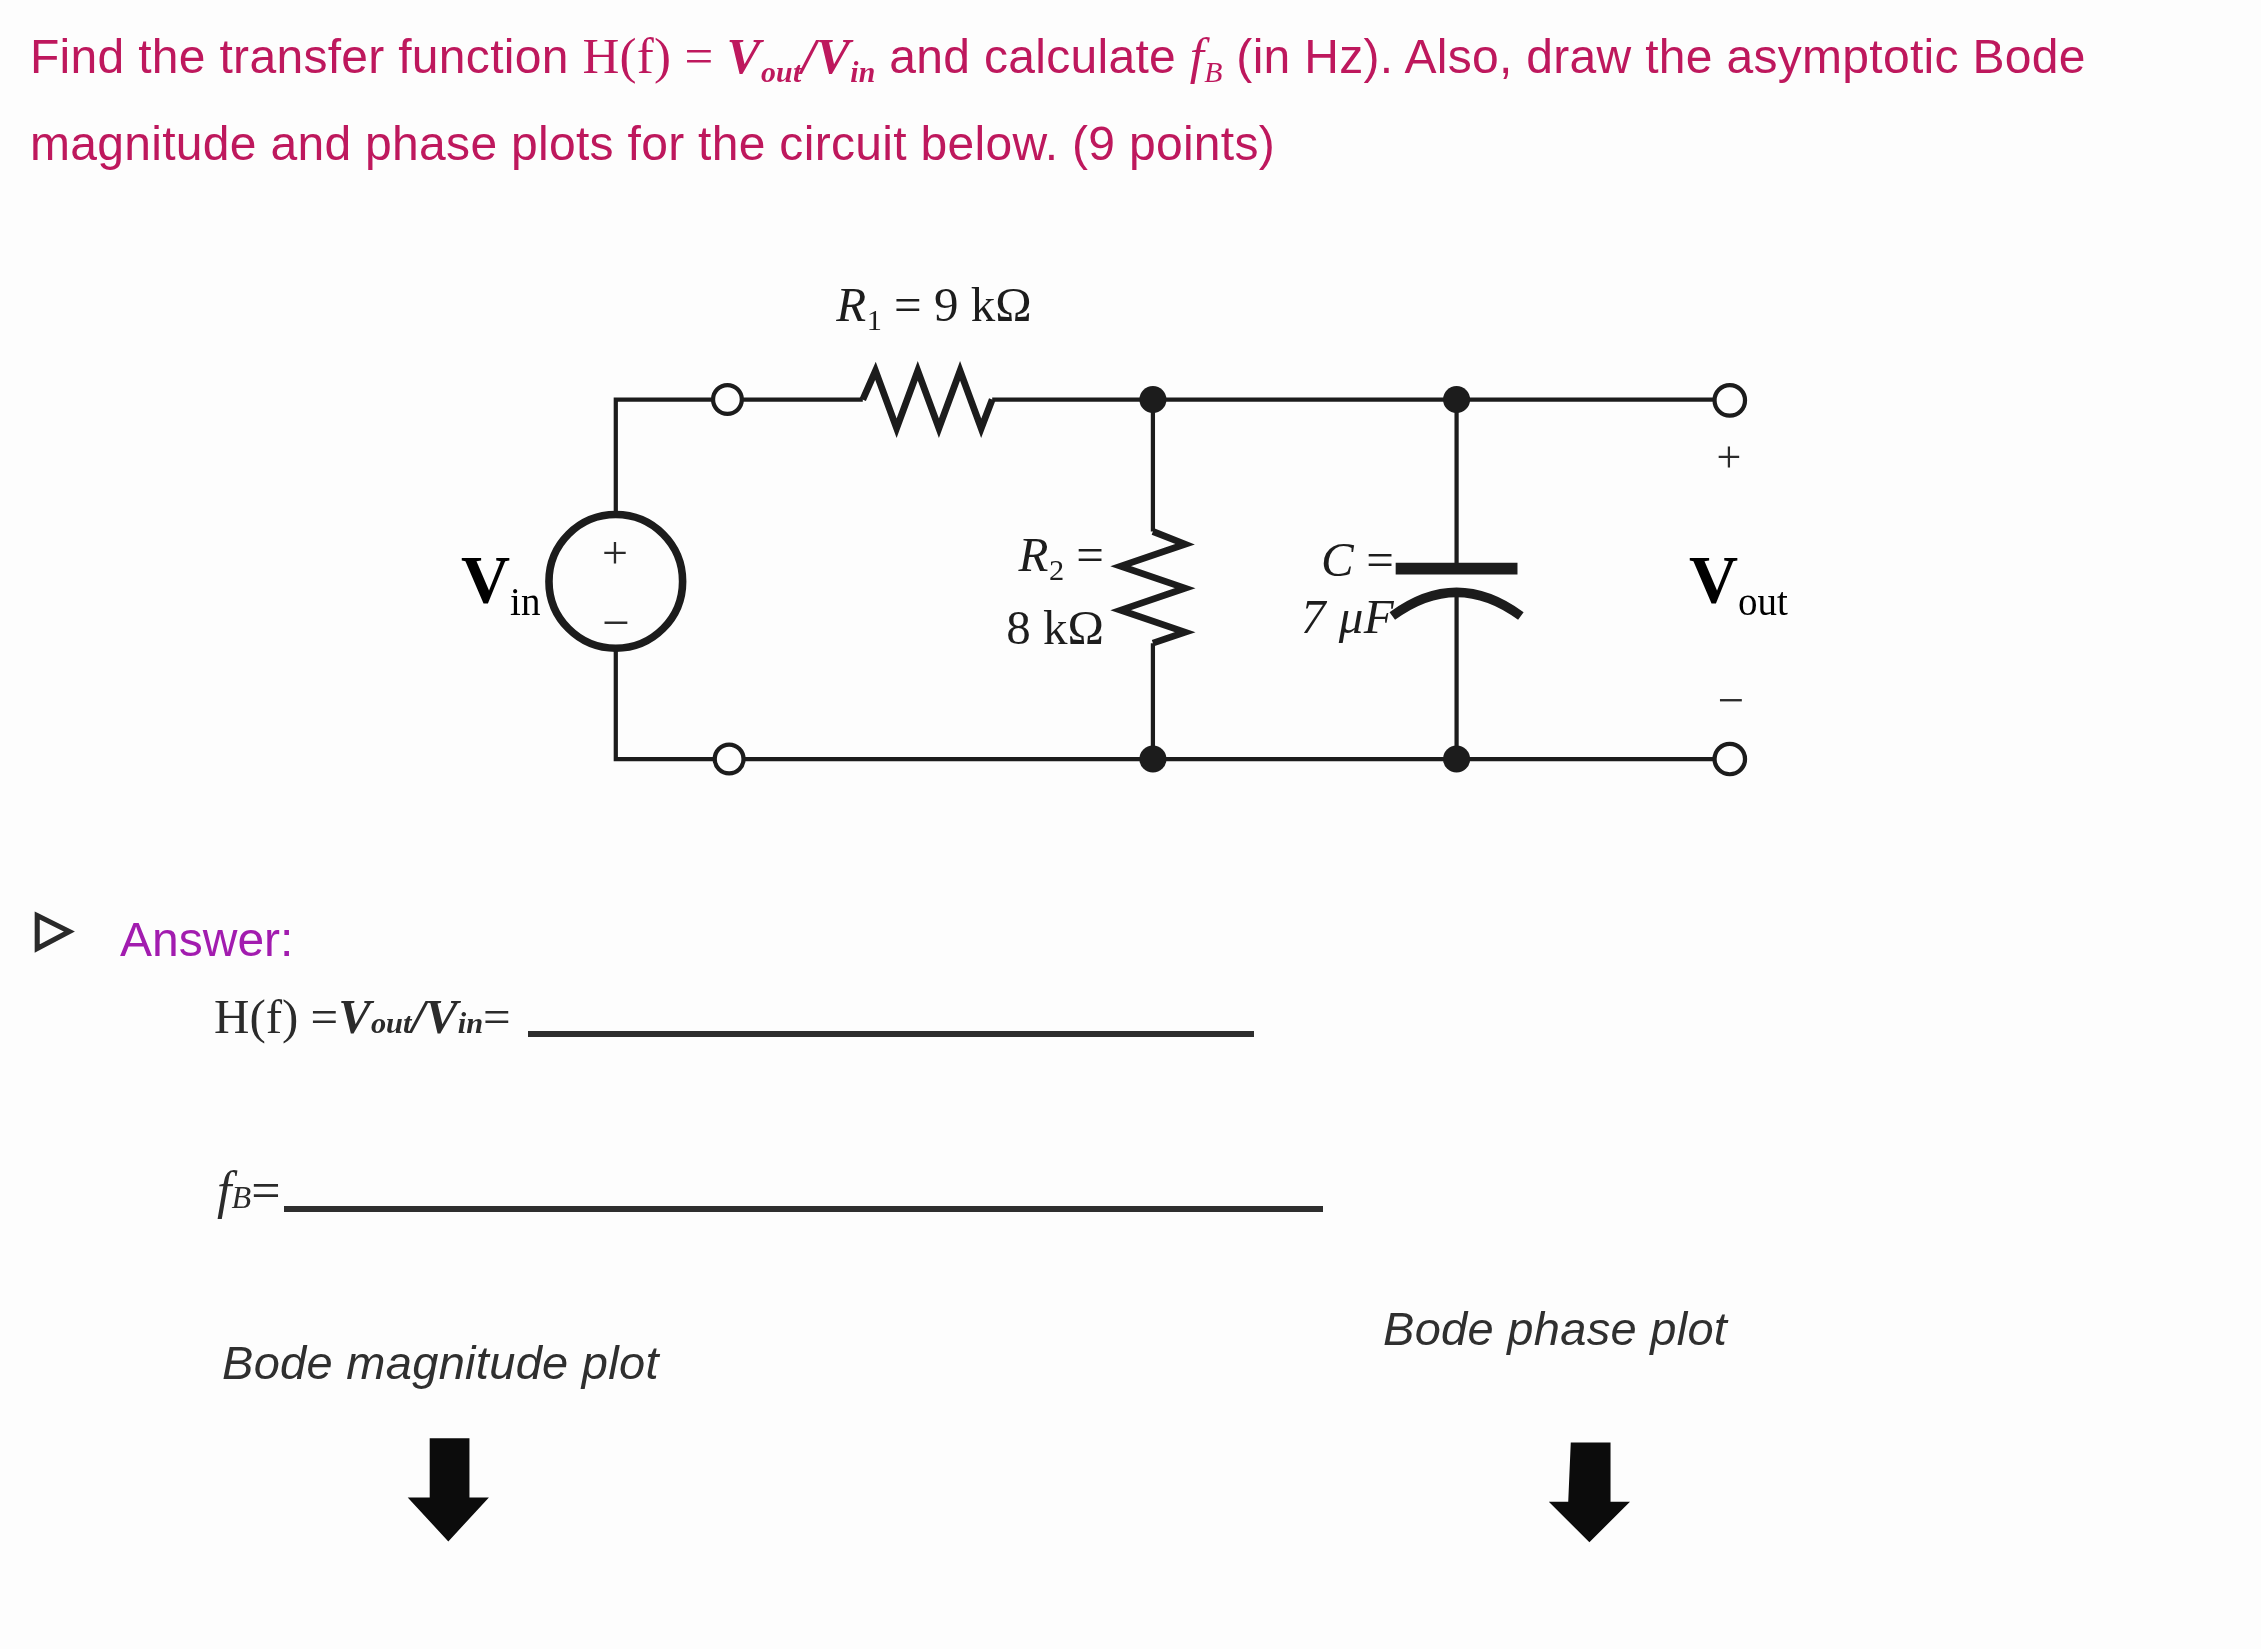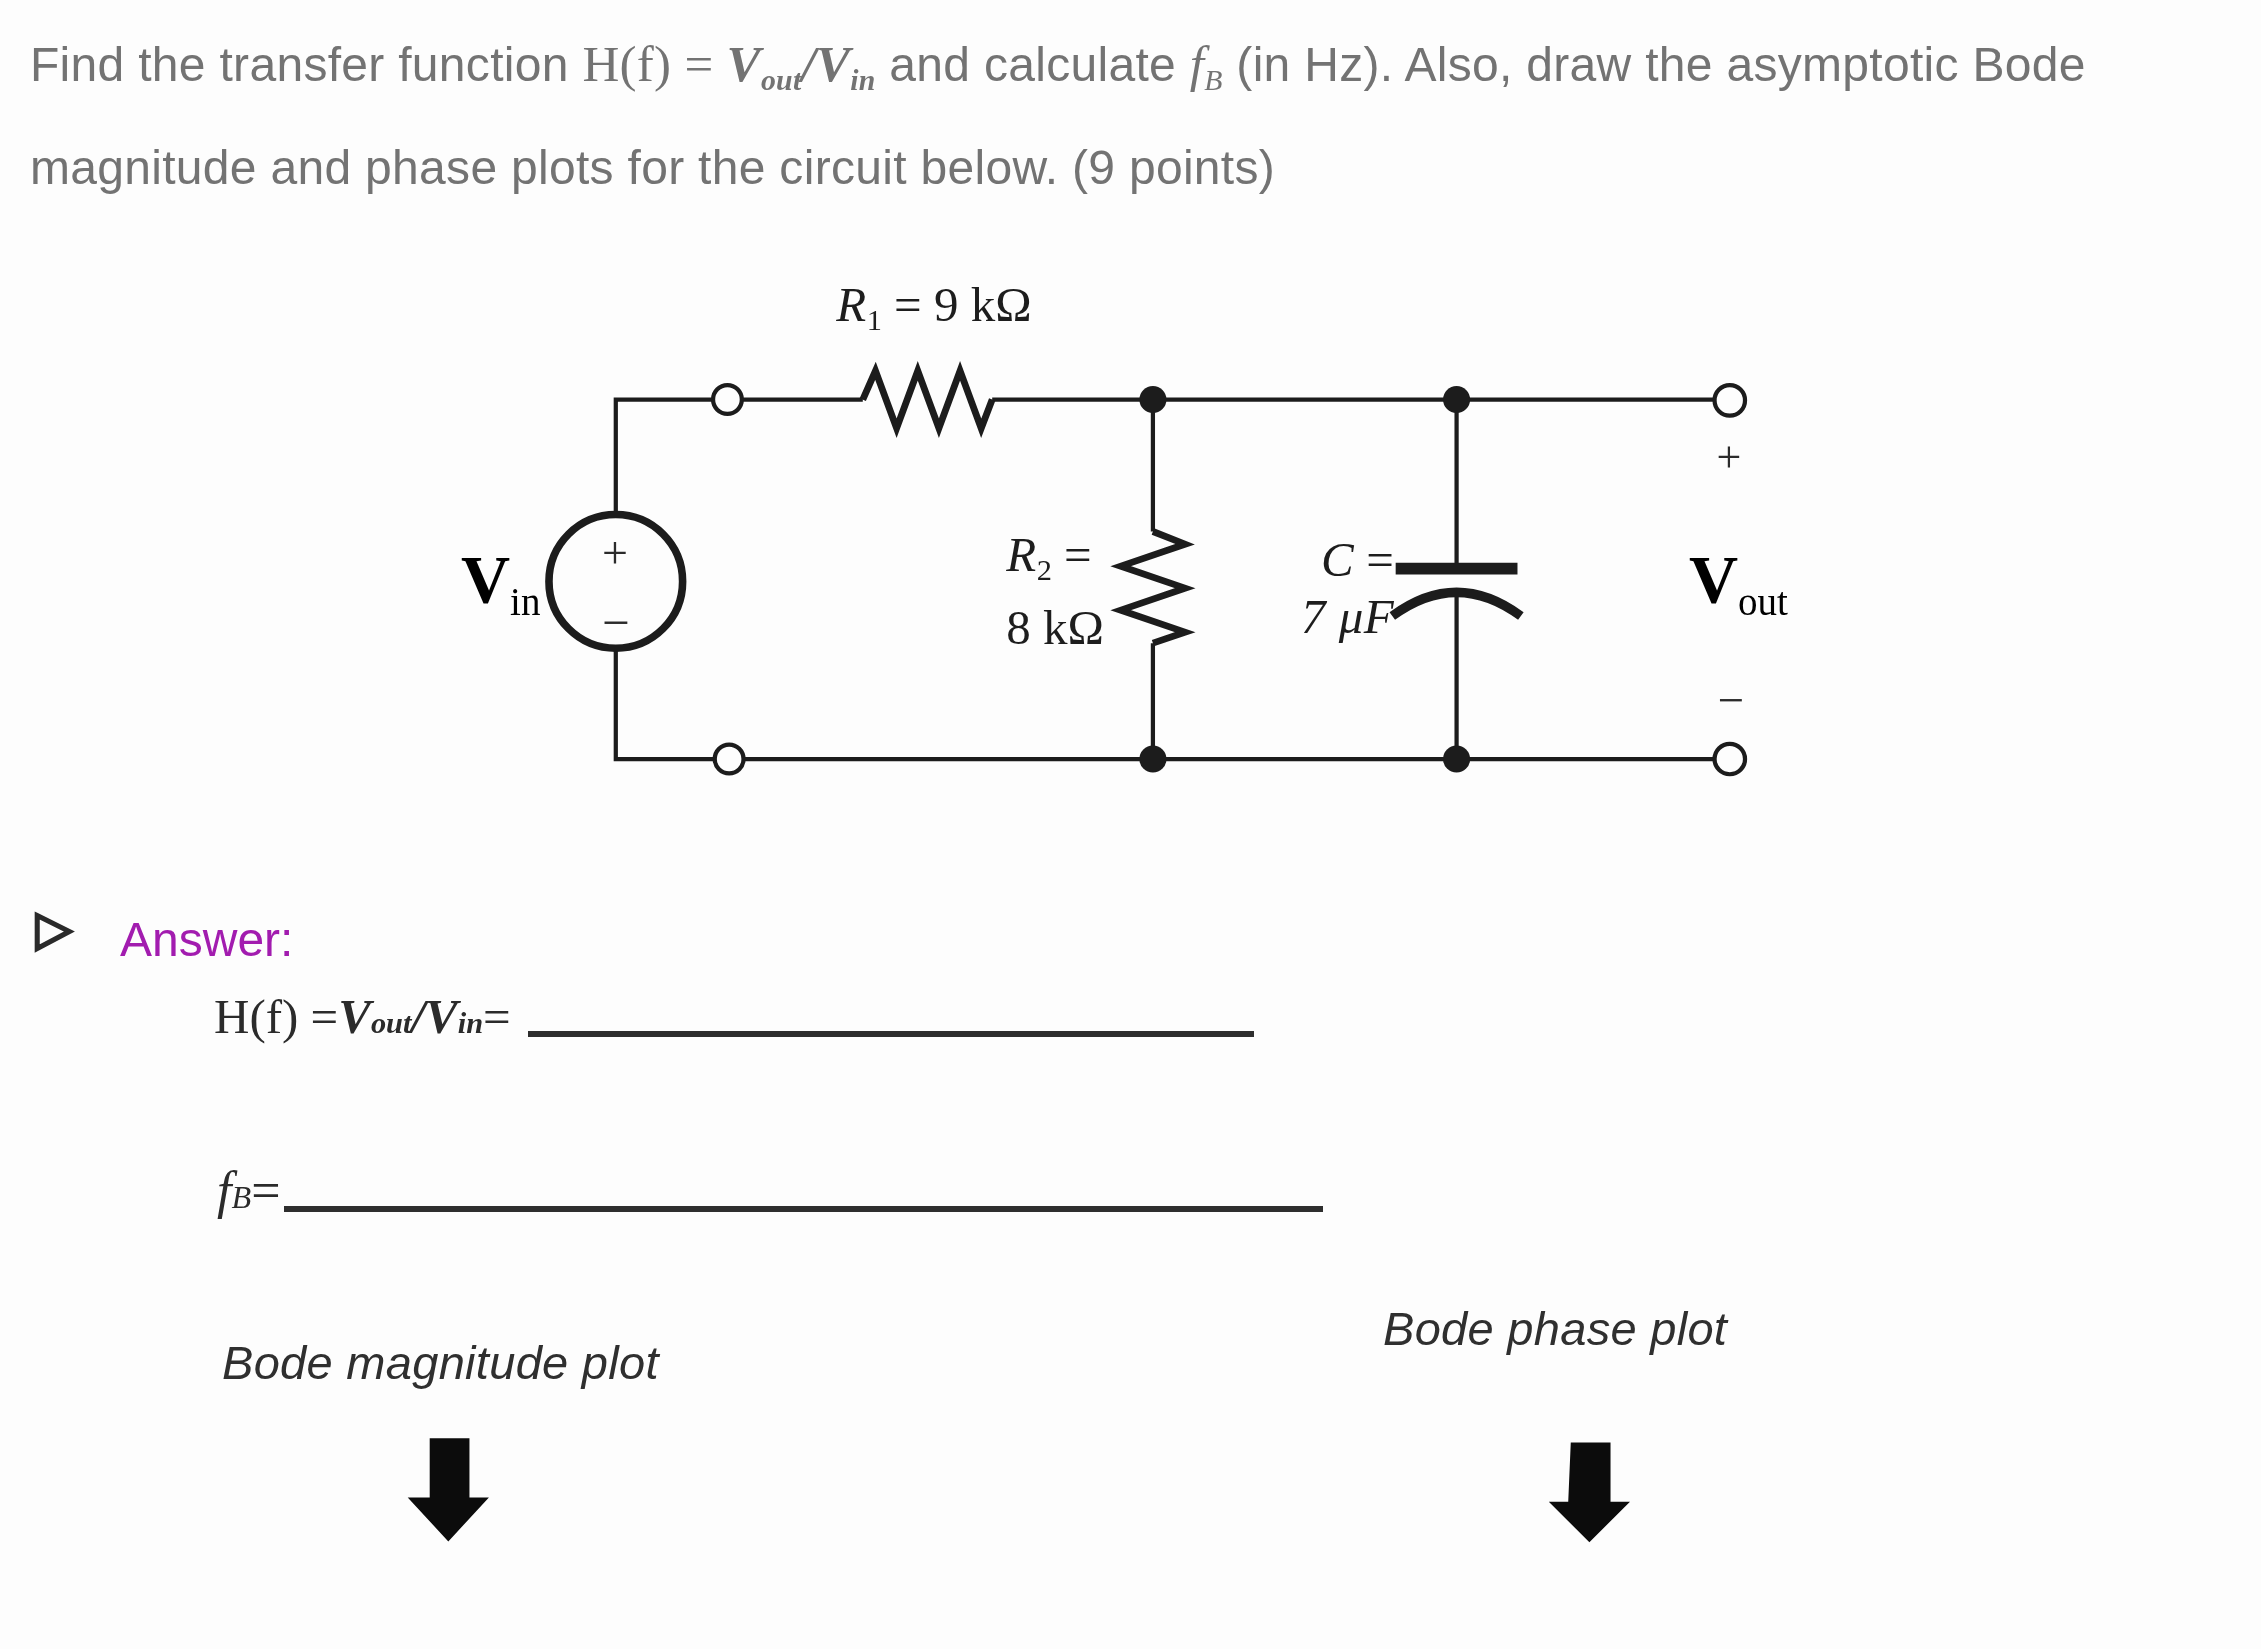--- a/index.html
+++ b/index.html
@@ -9,21 +9,21 @@
     font-family:"Liberation Sans",sans-serif;
   }
   .abs{position:absolute;}
   .it{font-style:italic;}
   .b{font-weight:bold;}
   .nw{white-space:nowrap;}
   .cx{transform:translateX(-50%);}
   .cc{transform:translate(-50%,-50%);}
 
   
-  .q{font-size:48px;line-height:88px;color:#737373;letter-spacing:0.3px;}
+  .q{font-size:48px;line-height:72px;color:#be185d;letter-spacing:0.3px;}
   .qmath{font-family:"Liberation Serif",serif;font-size:51px;}
   .sub{font-size:.62em;vertical-align:-.3em;}
 
   
   .lab{font-family:"Liberation Serif",serif;font-size:49px;color:#1d1d1d;line-height:57px;}
   .lab .it{letter-spacing:0.4px;}
   .vlab{font-family:Liberation Serif, serif;font-size:68px;font-weight:bold;color:#000000;}
   .vsub{font-size:39px;font-weight:normal;vertical-align:-.34em;}
   .pol{font-family:"Liberation Serif",serif;color:#2b2b2b;}
 
@@ -83,21 +83,21 @@
   <div>
     <span>Find the transfer function </span><span class="qmath">H(f) = </span><span class="qmath b it">V</span><span class="qmath b it sub">out</span><span class="qmath b it">/</span><span class="qmath b it">V</span><span class="qmath b it sub">in</span><span> and calculate </span><span class="qmath it">f</span><span class="qmath it sub">B</span><span> (in Hz). Also, draw the asymptotic Bode</span>
   </div>
   <div>magnitude and phase plots for the circuit below. (9 points)</div>
 </div>
 
 <div class="abs lab nw cx" style="left:934px;top:276px">
   <span class="it">R</span><span class="sub">1</span><span> = 9 kΩ</span>
 </div>
 
-<div class="abs lab nw" style="right:1157px;top:526px;text-align:left">
+<div class="abs lab nw" style="right:1157px;top:526px;text-align:right">
   <div>
     <span class="it">R</span><span class="sub">2</span><span> =</span>
   </div>
   <div>8 kΩ</div>
 </div>
 
 <div class="abs lab nw" style="right:867px;top:531px;text-align:right">
   <div>
     <span class="it">C</span><span> =</span>
   </div>

